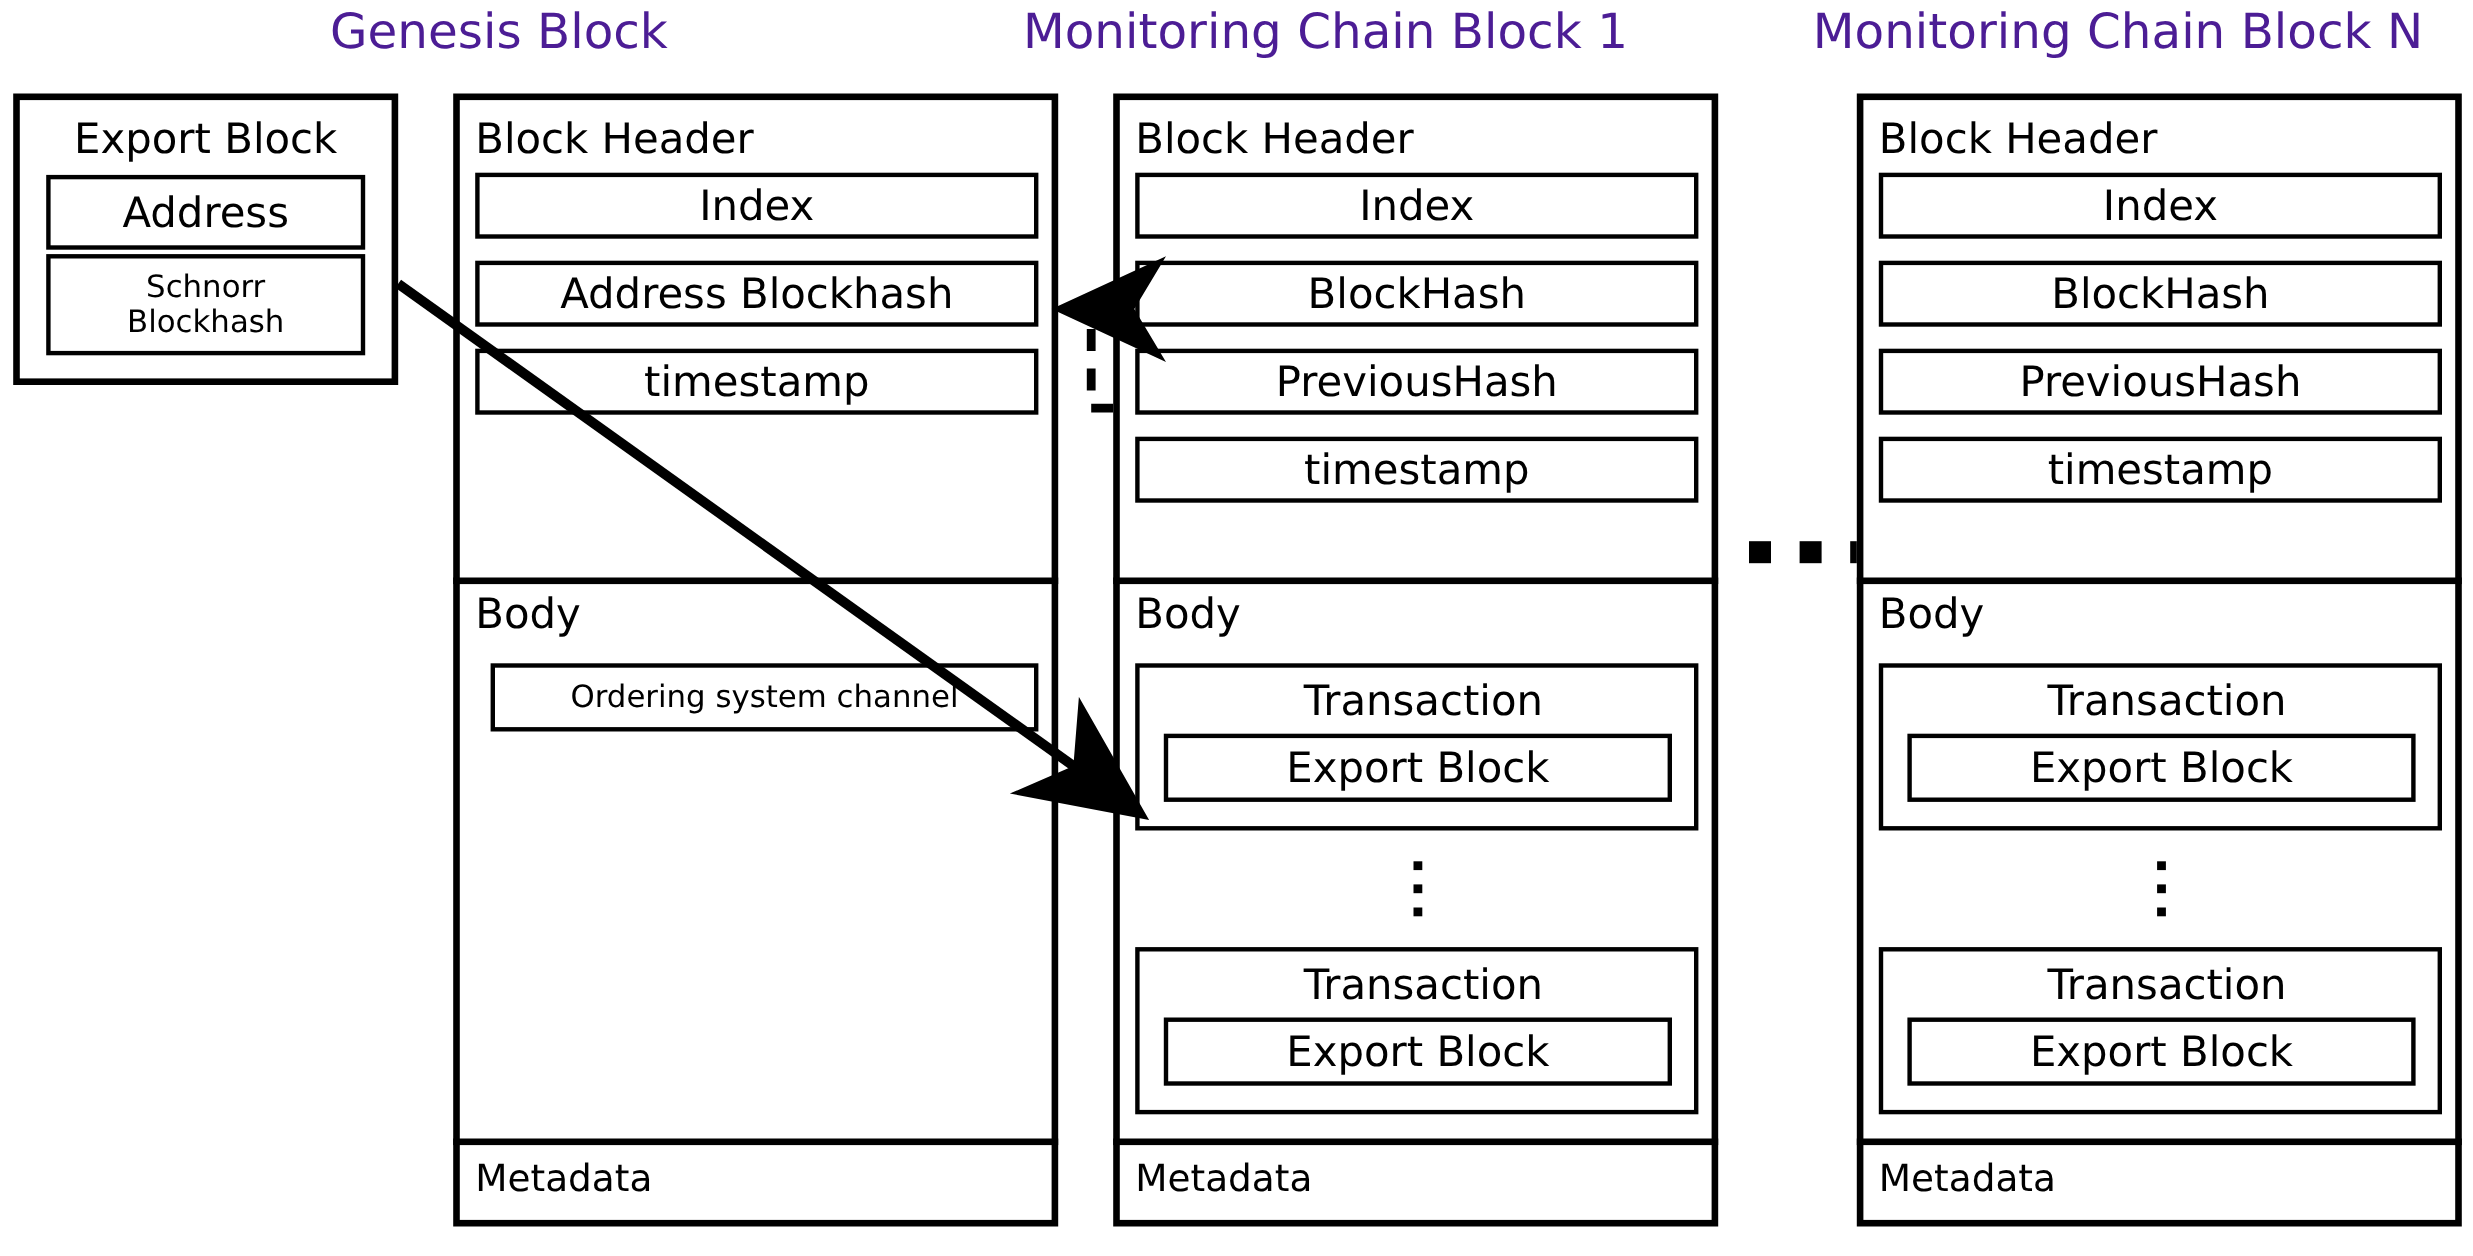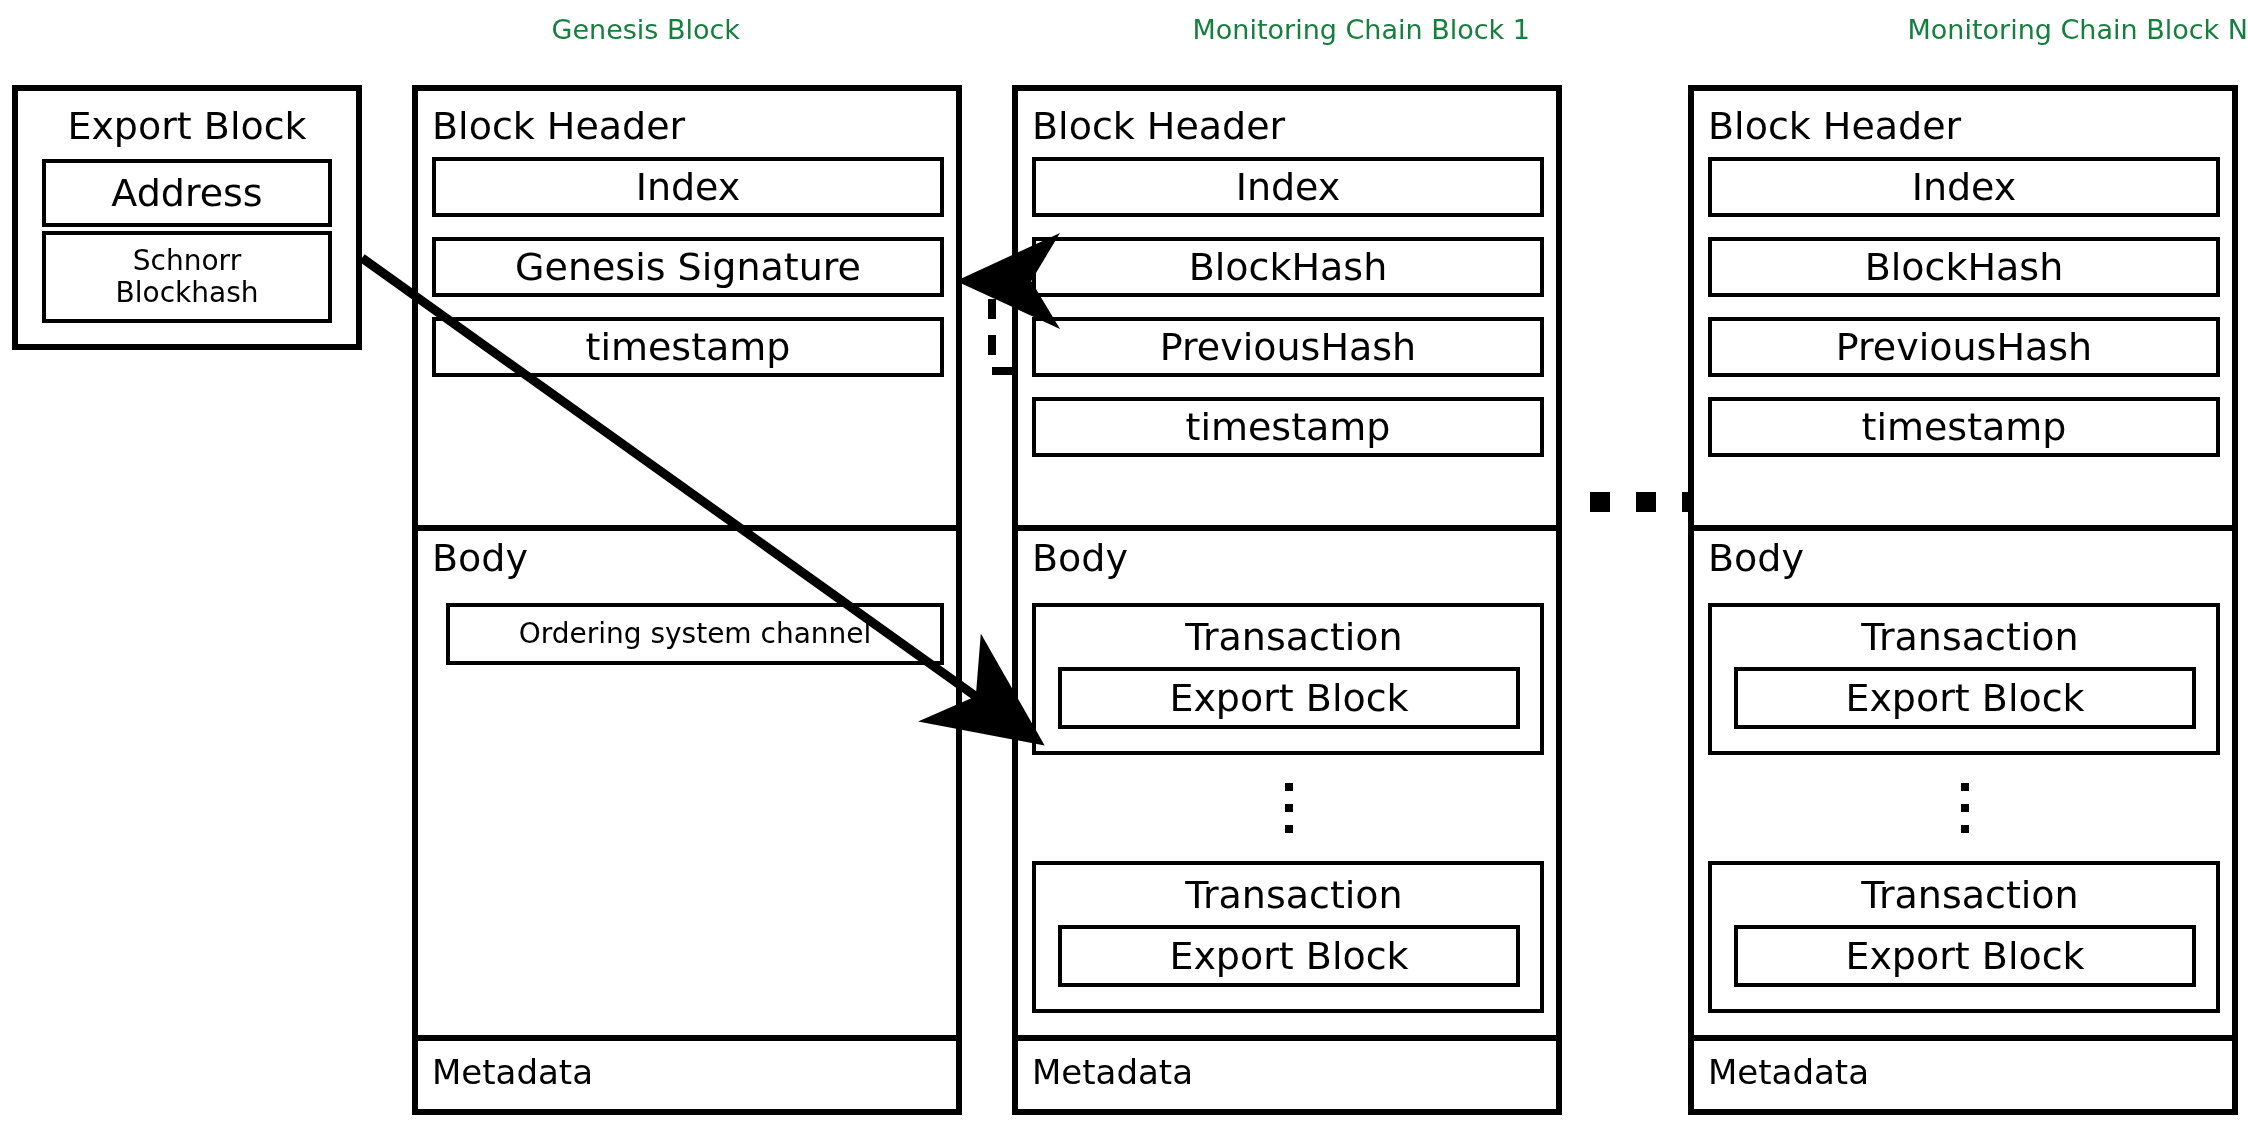--- a/index.html
+++ b/index.html
@@ -16,26 +16,26 @@
     position: relative;
     width: 2248px;
     height: 1142px;
     background: #ffffff;
     overflow: hidden;
   }
 
   
   .col-title {
     position: absolute;
-    text-align: right;
-    font-size: 27px;
+    text-align: left;
+    font-size: 44px;
     line-height: 48px;
     letter-spacing: 0px;
     white-space: nowrap;
-    color: #15803d;
+    color: #4c1d95;
   }
 
   
   .block-frame {
     position: absolute;
     border: 6px solid #000;
     background: #fff;
     box-sizing: border-box;
   }
   .export-frame {
@@ -165,21 +165,21 @@
       <span>Blockhash</span>
     </div>
   </div>
 
   <div class="block-frame" style="left:412px; top:85px; width:550px; height:1030px;">
 
     <div class="section-label" style="left:14px; top:14px;">Block Header</div>
 
     <div class="field" style="left:14px; top:66px; width:512px; height:60px;">Index</div>
 
-    <div class="field" style="left:14px; top:146px; width:512px; height:60px;">Genesis Signature</div>
+    <div class="field" style="left:14px; top:146px; width:512px; height:60px;">Address Blockhash</div>
 
     <div class="field" style="left:14px; top:226px; width:512px; height:60px;">timestamp</div>
 
     <div class="divider" style="left:-6px; top:434px; width:550px;"></div>
 
     <div class="section-label" style="left:14px; top:446px;">Body</div>
 
     <div class="field tiny-text" style="left:28px; top:512px; width:498px; height:62px;">Ordering system channel</div>
 
     <div class="divider" style="left:-6px; top:944px; width:550px;"></div>

